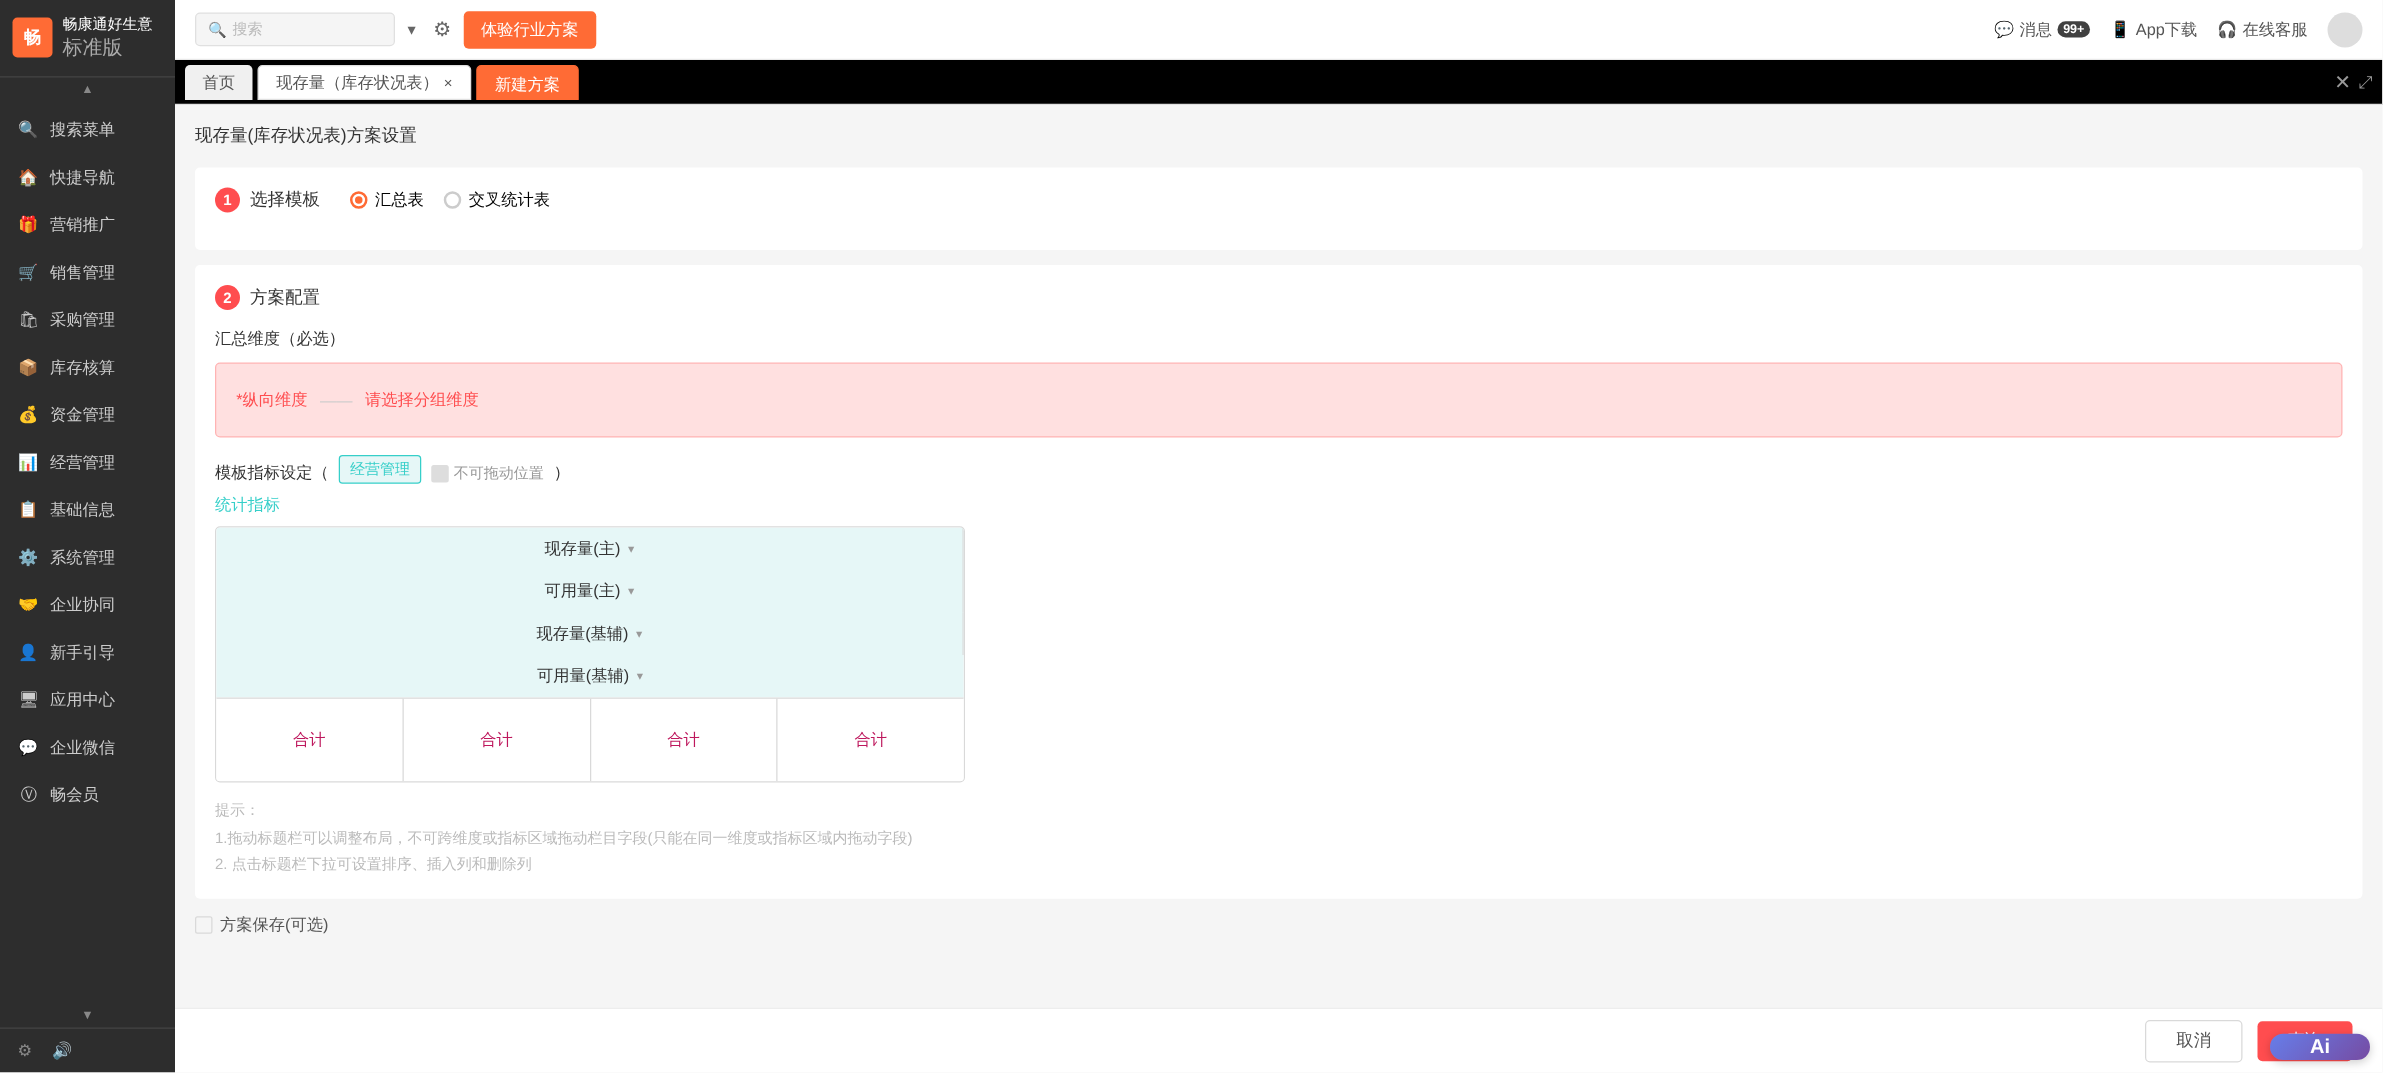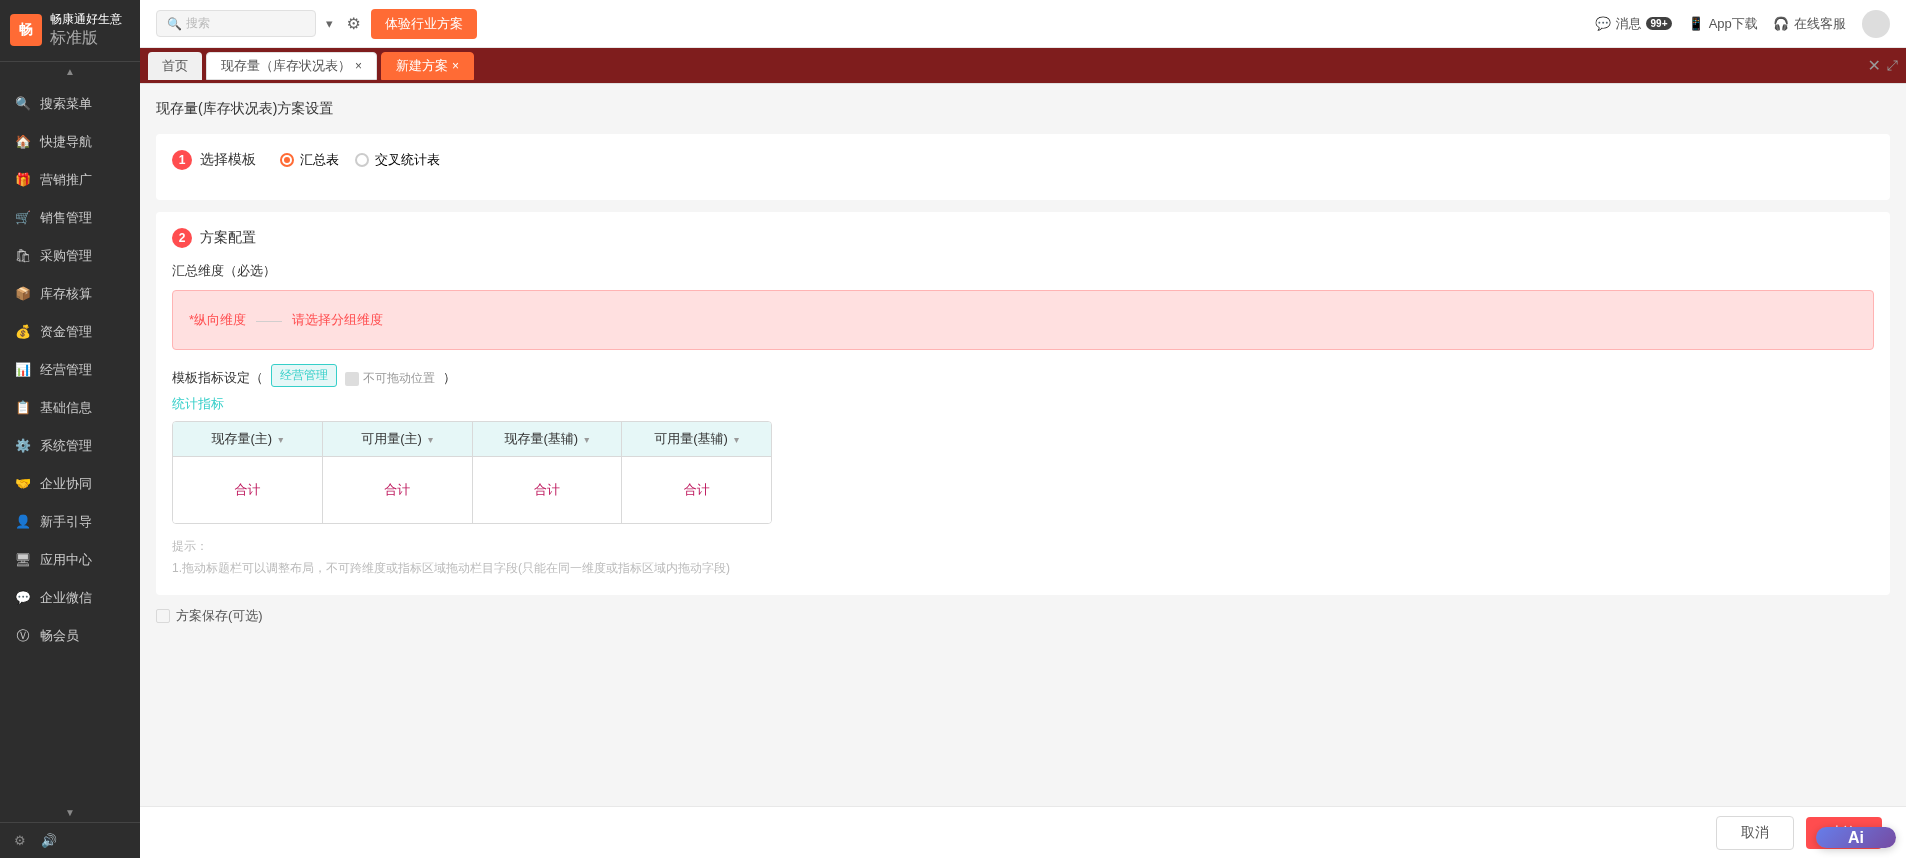--- a/index.html
+++ b/index.html
@@ -82,21 +82,21 @@
     .topbar-right { margin-left: auto; display: flex; align-items: center; gap: 16px; }
     .topbar-right-item { display: flex; align-items: center; gap: 4px; cursor: pointer; color: #555; font-size: 13px; }
     .badge {
       background: #404040; color: white; border-radius: 8px;
       padding: 1px 5px; font-size: 10px; font-weight: bold;
     }
     .topbar-avatar { width: 28px; height: 28px; background: #ddd; border-radius: 50%; }
 
     
     .tabs-bar {
-      background: #7f1d1d;
+      background: #000000;
       display: flex;
       align-items: center;
       height: 36px;
       padding: 0 8px;
       gap: 4px;
       border-bottom: 1px solid #e0e0e0;
     }
     .tab {
       display: flex; align-items: center; gap: 4px;
       padding: 6px 14px;
@@ -105,20 +105,21 @@
       border-radius: 4px 4px 0 0;
       cursor: pointer;
       font-size: 13px;
       color: #555;
       height: 28px;
     }
     .tab.active {
       background: #ff6b35;
       color: white;
       border-color: #ff6b35;
+      flex-direction: column;
     }
     .tab-home { background: #f0f0f0; border: none; color: #555; }
     .tab-close { font-size: 12px; cursor: pointer; }
 
     
     .content {
       flex: 1;
       overflow-y: auto;
       background: #f5f5f5;
       padding: 16px;
@@ -217,20 +218,21 @@
 
     .stats-table {
       border: 1px solid #d9d9d9;
       border-radius: 4px;
       overflow: hidden;
       width: 600px;
     }
     .stats-table-header {
       display: flex;
       background: #e6f7f7;
+      flex-direction: column;
     }
     .stats-col {
       flex: 1;
       padding: 8px 12px;
       border-right: 1px solid #d9d9d9;
       display: flex; align-items: center; justify-content: center;
       gap: 6px;
       font-size: 13px; color: #333;
     }
     .stats-col:last-child { border-right: none; }
@@ -515,20 +517,21 @@
             <div class="stats-cell">合计</div>
             <div class="stats-cell">合计</div>
             <div class="stats-cell">合计</div>
           </div>
         </div>
       </div>
 
       <div class="tips-section">
         <span class="tips-title">提示：</span>
         <div>1.拖动标题栏可以调整布局，不可跨维度或指标区域拖动栏目字段(只能在同一维度或指标区域内拖动字段)</div>
+        <div>2. 点击标题栏下拉可设置排序、插入列和删除列</div>
       </div>
     </div>
 
     <div class="save-option">
       <div class="checkbox"></div>
       <span>方案保存(可选)</span>
     </div>
   </div>
 
   <div class="footer">

